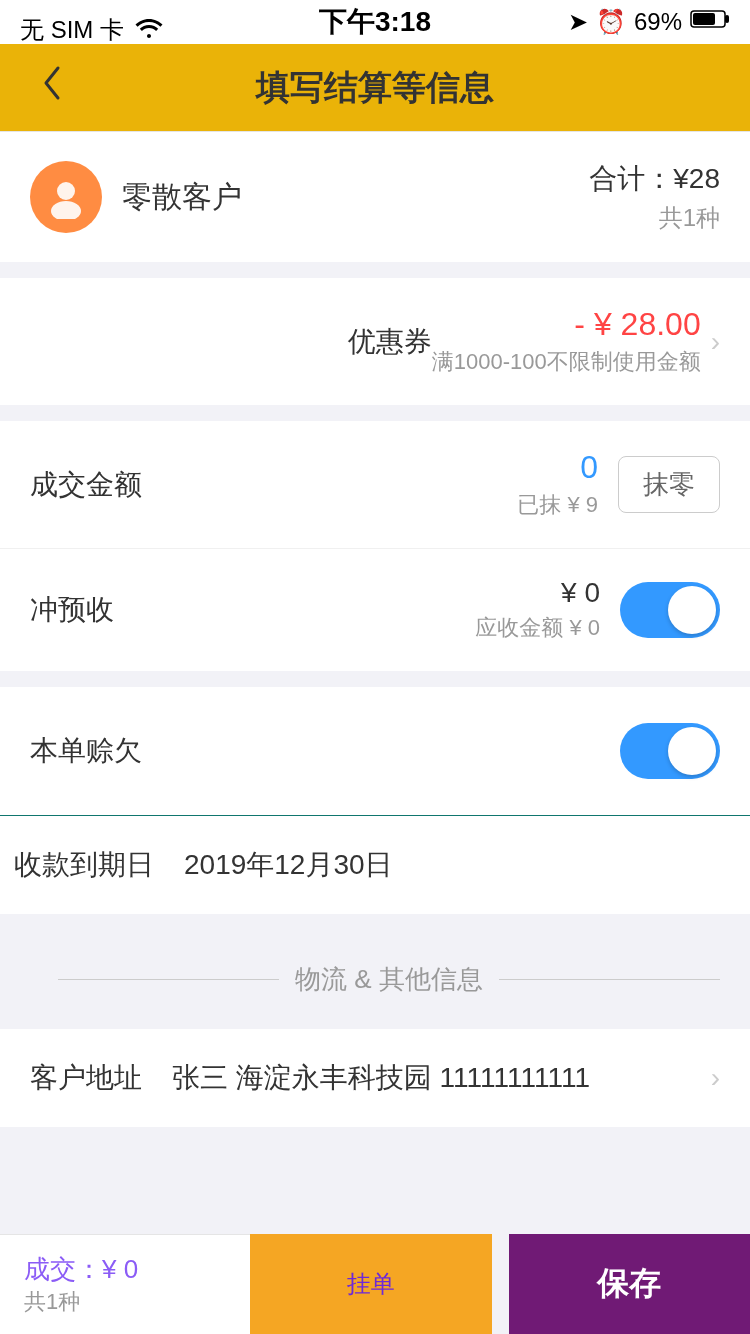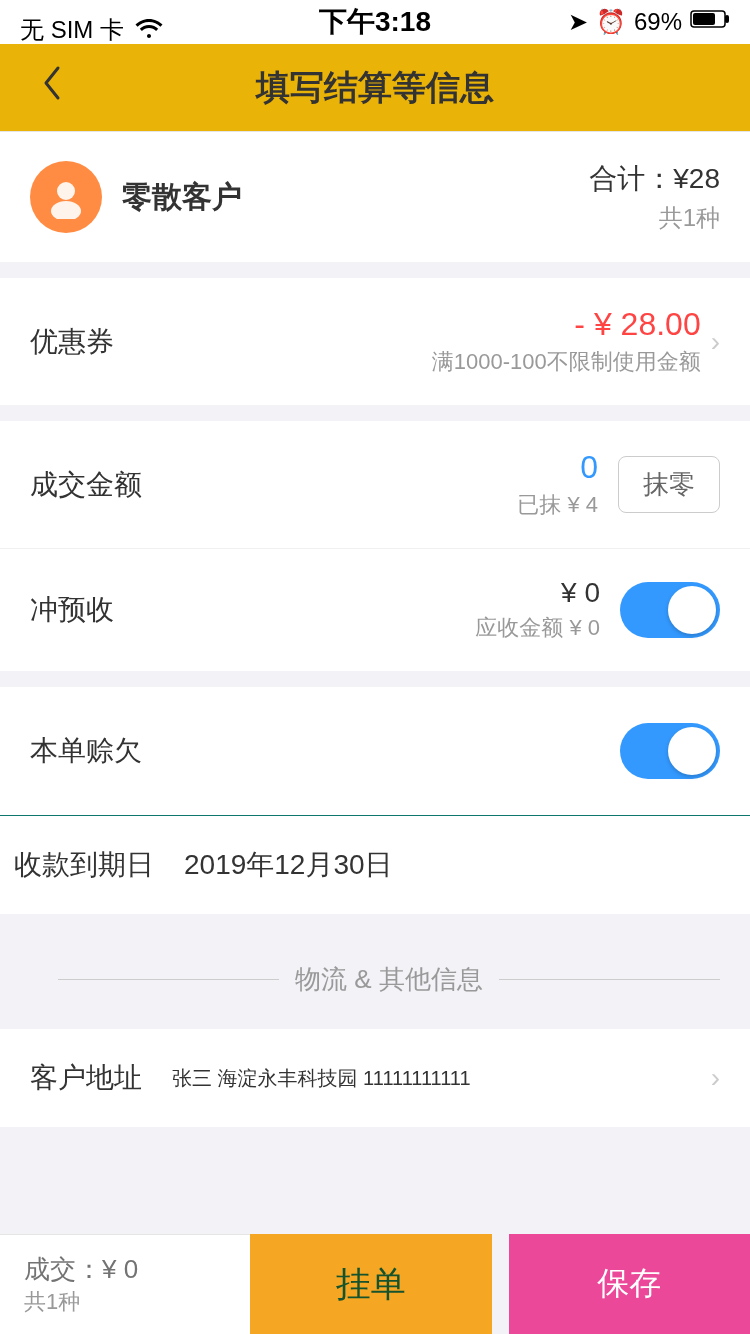--- a/index.html
+++ b/index.html
@@ -68,30 +68,30 @@
       justify-content: space-between;
       padding: 28px 30px;
     }
     .customer-left { display: flex; align-items: center; gap: 20px; }
     .customer-avatar {
       width: 72px; height: 72px;
       background: #ff8c42;
       border-radius: 50%;
       display: flex; align-items: center; justify-content: center;
     }
-    .customer-name { font-size: 30px; color: #333; font-weight: 700; }
+    .customer-name { font-size: 30px; color: #333; font-weight: 400; }
     .customer-right { text-align: right; }
     .customer-total { font-size: 28px; color: #333; }
     .customer-count { font-size: 24px; color: #999; margin-top: 4px; }
 
     
     .coupon-row {
       display: flex;
       align-items: center;
-      justify-content: space-between;
+      justify-content: flex-end;
       padding: 28px 30px;
     }
     .coupon-label { font-size: 28px; color: #333; }
     .coupon-right { display: flex; align-items: center; gap: 10px; text-align: right; }
     .coupon-discount { font-size: 32px; color: #ff4444; font-weight: 500; }
     .coupon-desc { font-size: 22px; color: #999; margin-top: 4px; }
     .chevron-right { color: #ccc; font-size: 28px; }
 
     
     .deal-section { background: #fff; margin-bottom: 16px; }
@@ -186,21 +186,21 @@
 
     
     .address-section { background: #fff; margin-top: 0; }
     .address-row {
       display: flex;
       align-items: center;
       justify-content: space-between;
       padding: 30px 30px;
     }
     .address-label { font-size: 28px; color: #333; flex-shrink: 0; margin-right: 30px; }
-    .address-value { font-size: 20px; color: #333; flex: 1; }
+    .address-value { font-size: 28px; color: #333; flex: 1; }
     .address-chevron { color: #ccc; font-size: 28px; }
 
     
     .bottom-area {
       position: fixed;
       bottom: 0;
       left: 0;
       width: 750px;
       height: 100px;
       display: flex;
@@ -209,42 +209,42 @@
     }
     .bottom-info {
       width: 250px;
       background: #fff;
       display: flex;
       flex-direction: column;
       justify-content: center;
       padding: 0 24px;
       border-top: 1px solid #e5e5e5;
     }
-    .bottom-deal { font-size: 26px; color: #737373; }
+    .bottom-deal { font-size: 26px; color: #8b5cf6; }
     .bottom-count { font-size: 22px; color: #999; }
     .bottom-hang-btn {
       flex: 1;
       background: #f5a623;
       display: flex;
       align-items: center;
       justify-content: center;
-      font-size: 35px;
-      color: #14532d;
+      font-size: 24px;
+      color: #6d28d9;
       font-weight: 500;
       cursor: pointer;
     }
     .bottom-save-btn {
       flex: 1;
-      background: #ec4899;
+      background: #701a75;
       display: flex;
       align-items: center;
       justify-content: center;
       font-size: 32px;
       color: #fff;
-      font-weight: 400;
+      font-weight: 700;
       cursor: pointer;
       margin-left: 17px;
     }
 
     .wifi-icon { font-size: 24px; }
   </style>
 </head>
 <body>
 
 <div class="status-bar">
@@ -312,21 +312,21 @@
     </div>
   </div>
 </div>
 
 <div class="deal-section">
   <div class="deal-row">
     <span class="deal-label">成交金额</span>
     <div class="deal-right">
       <div>
         <div class="deal-value">0</div>
-        <div class="deal-sub">已抹  ¥ 4</div>
+        <div class="deal-sub">已抹  ¥ 9</div>
       </div>
       <button class="round-zero-btn">抹零</button>
     </div>
   </div>
   <div class="precollect-row">
     <span class="precollect-label">冲预收</span>
     <div class="precollect-right">
       <div>
         <div class="precollect-value">¥ 0</div>
         <div class="precollect-sub">应收金额 ¥ 0</div>

